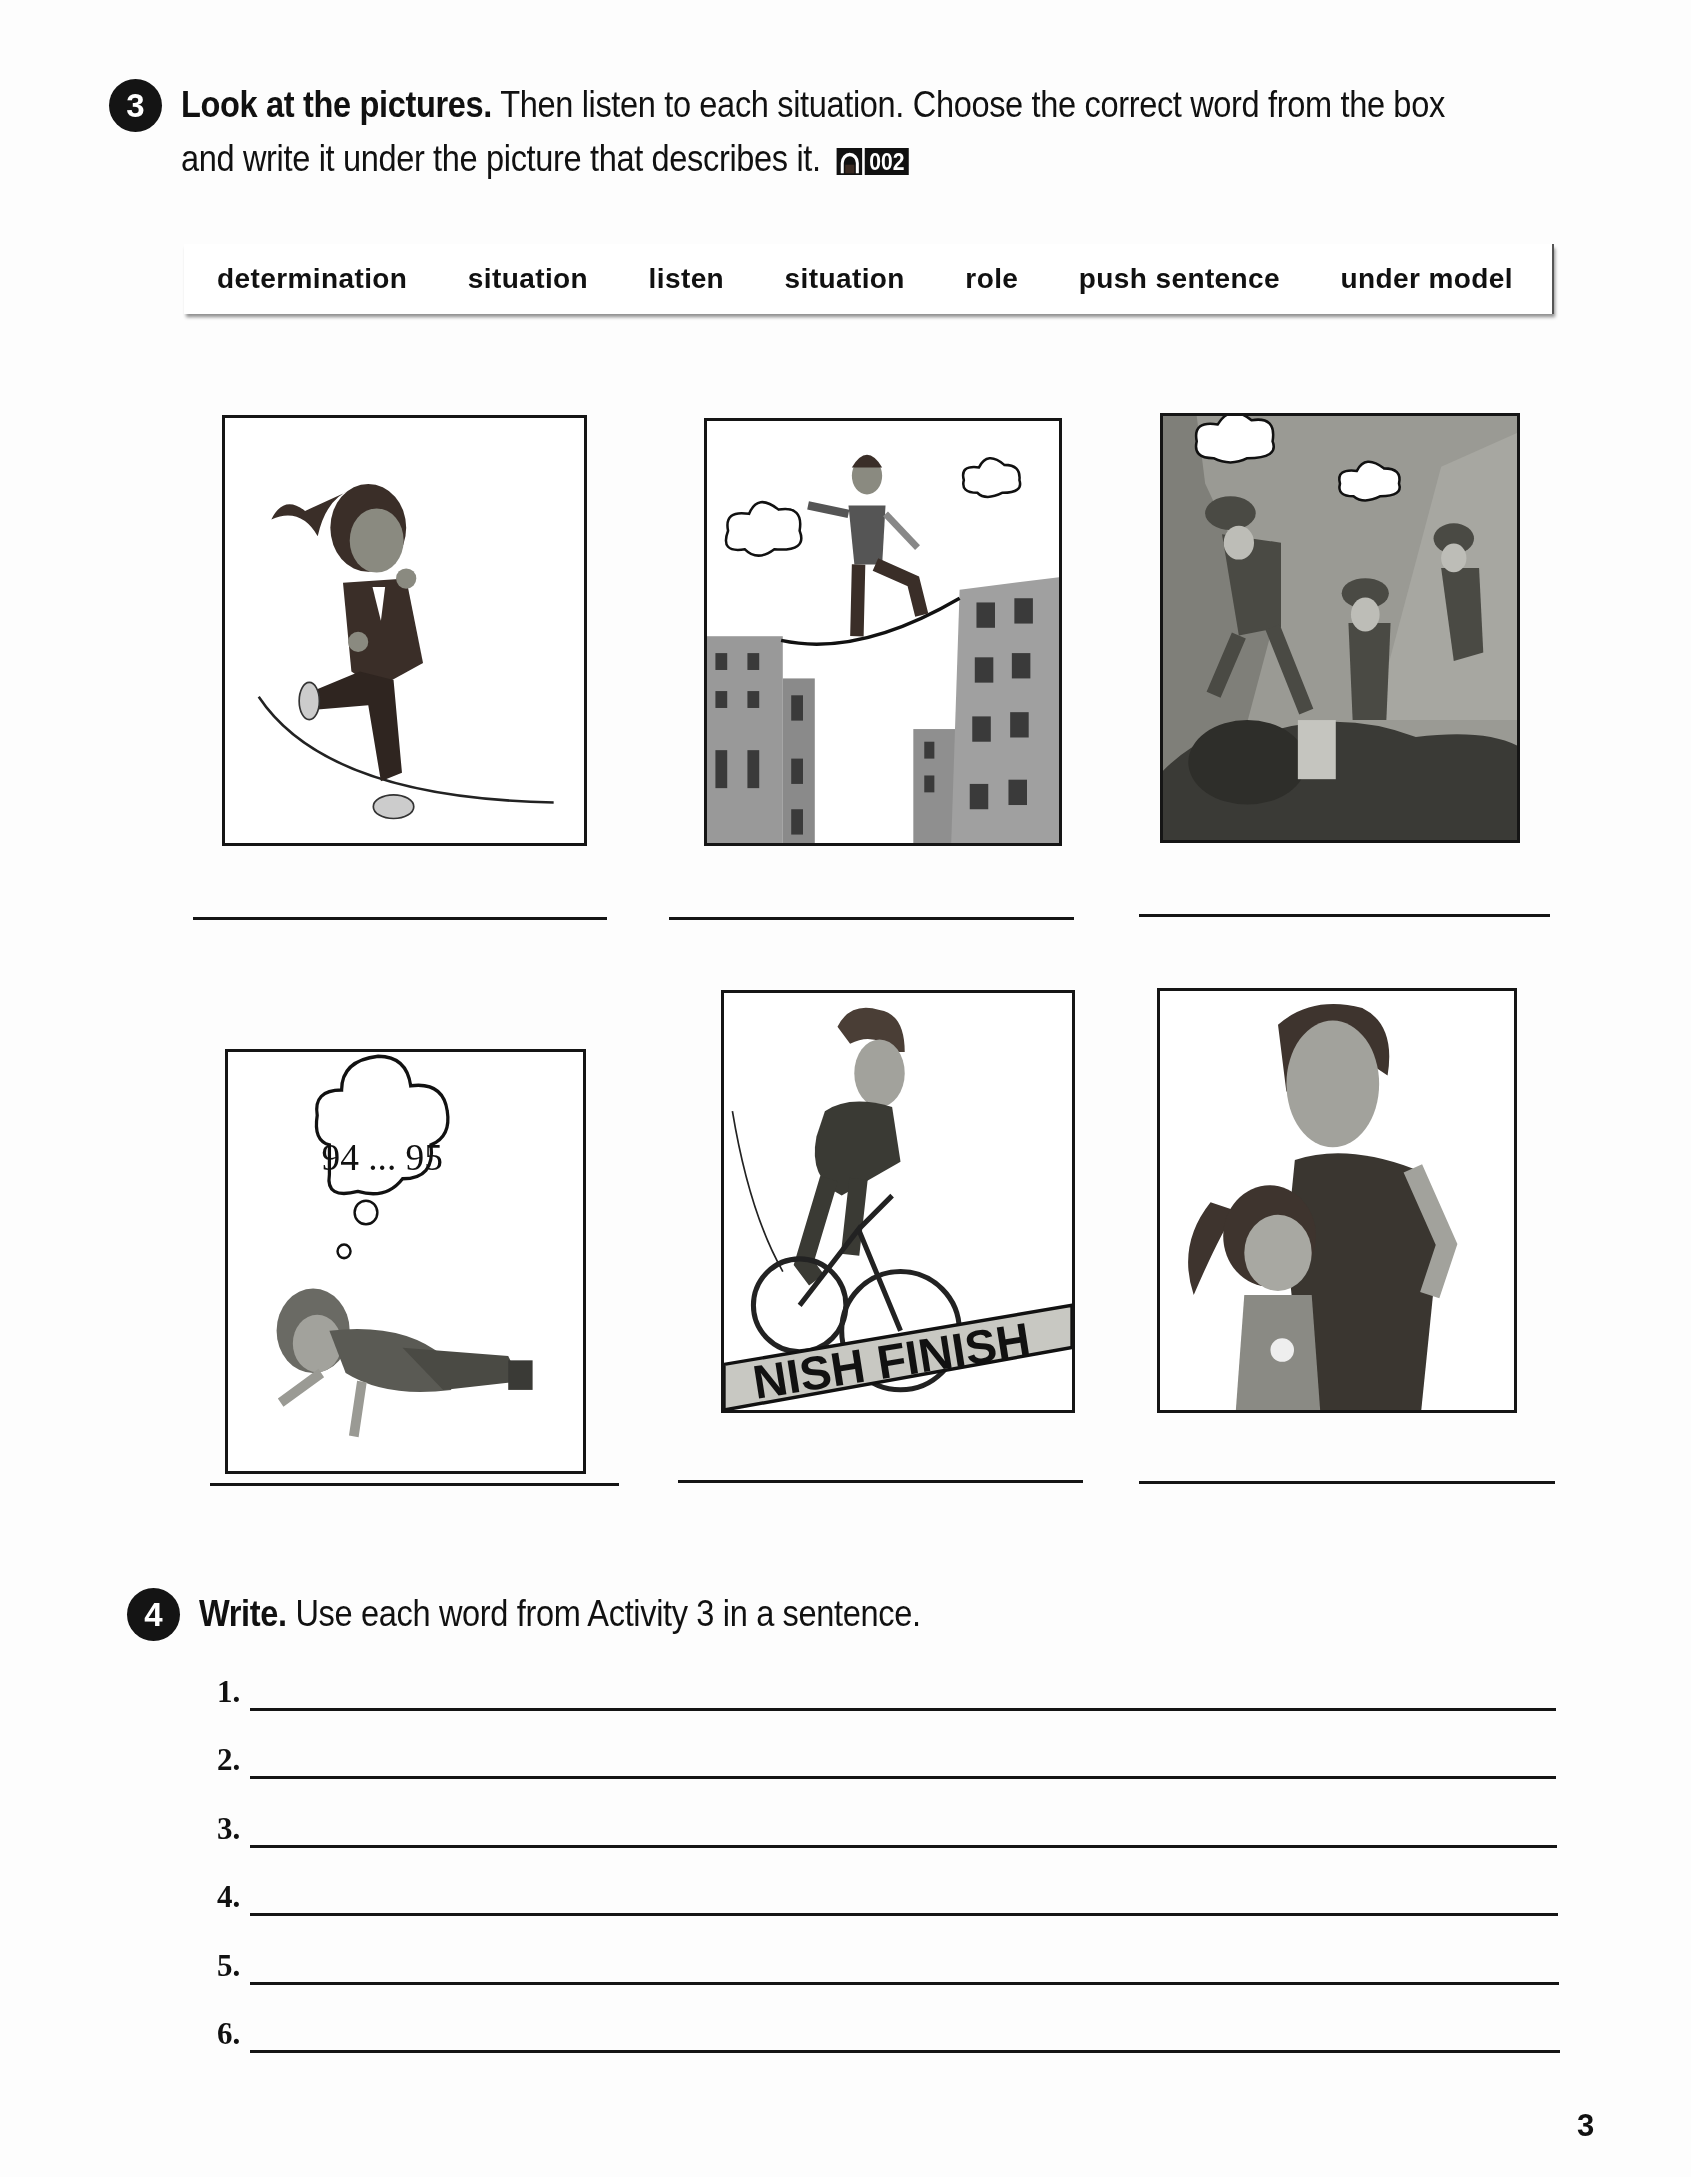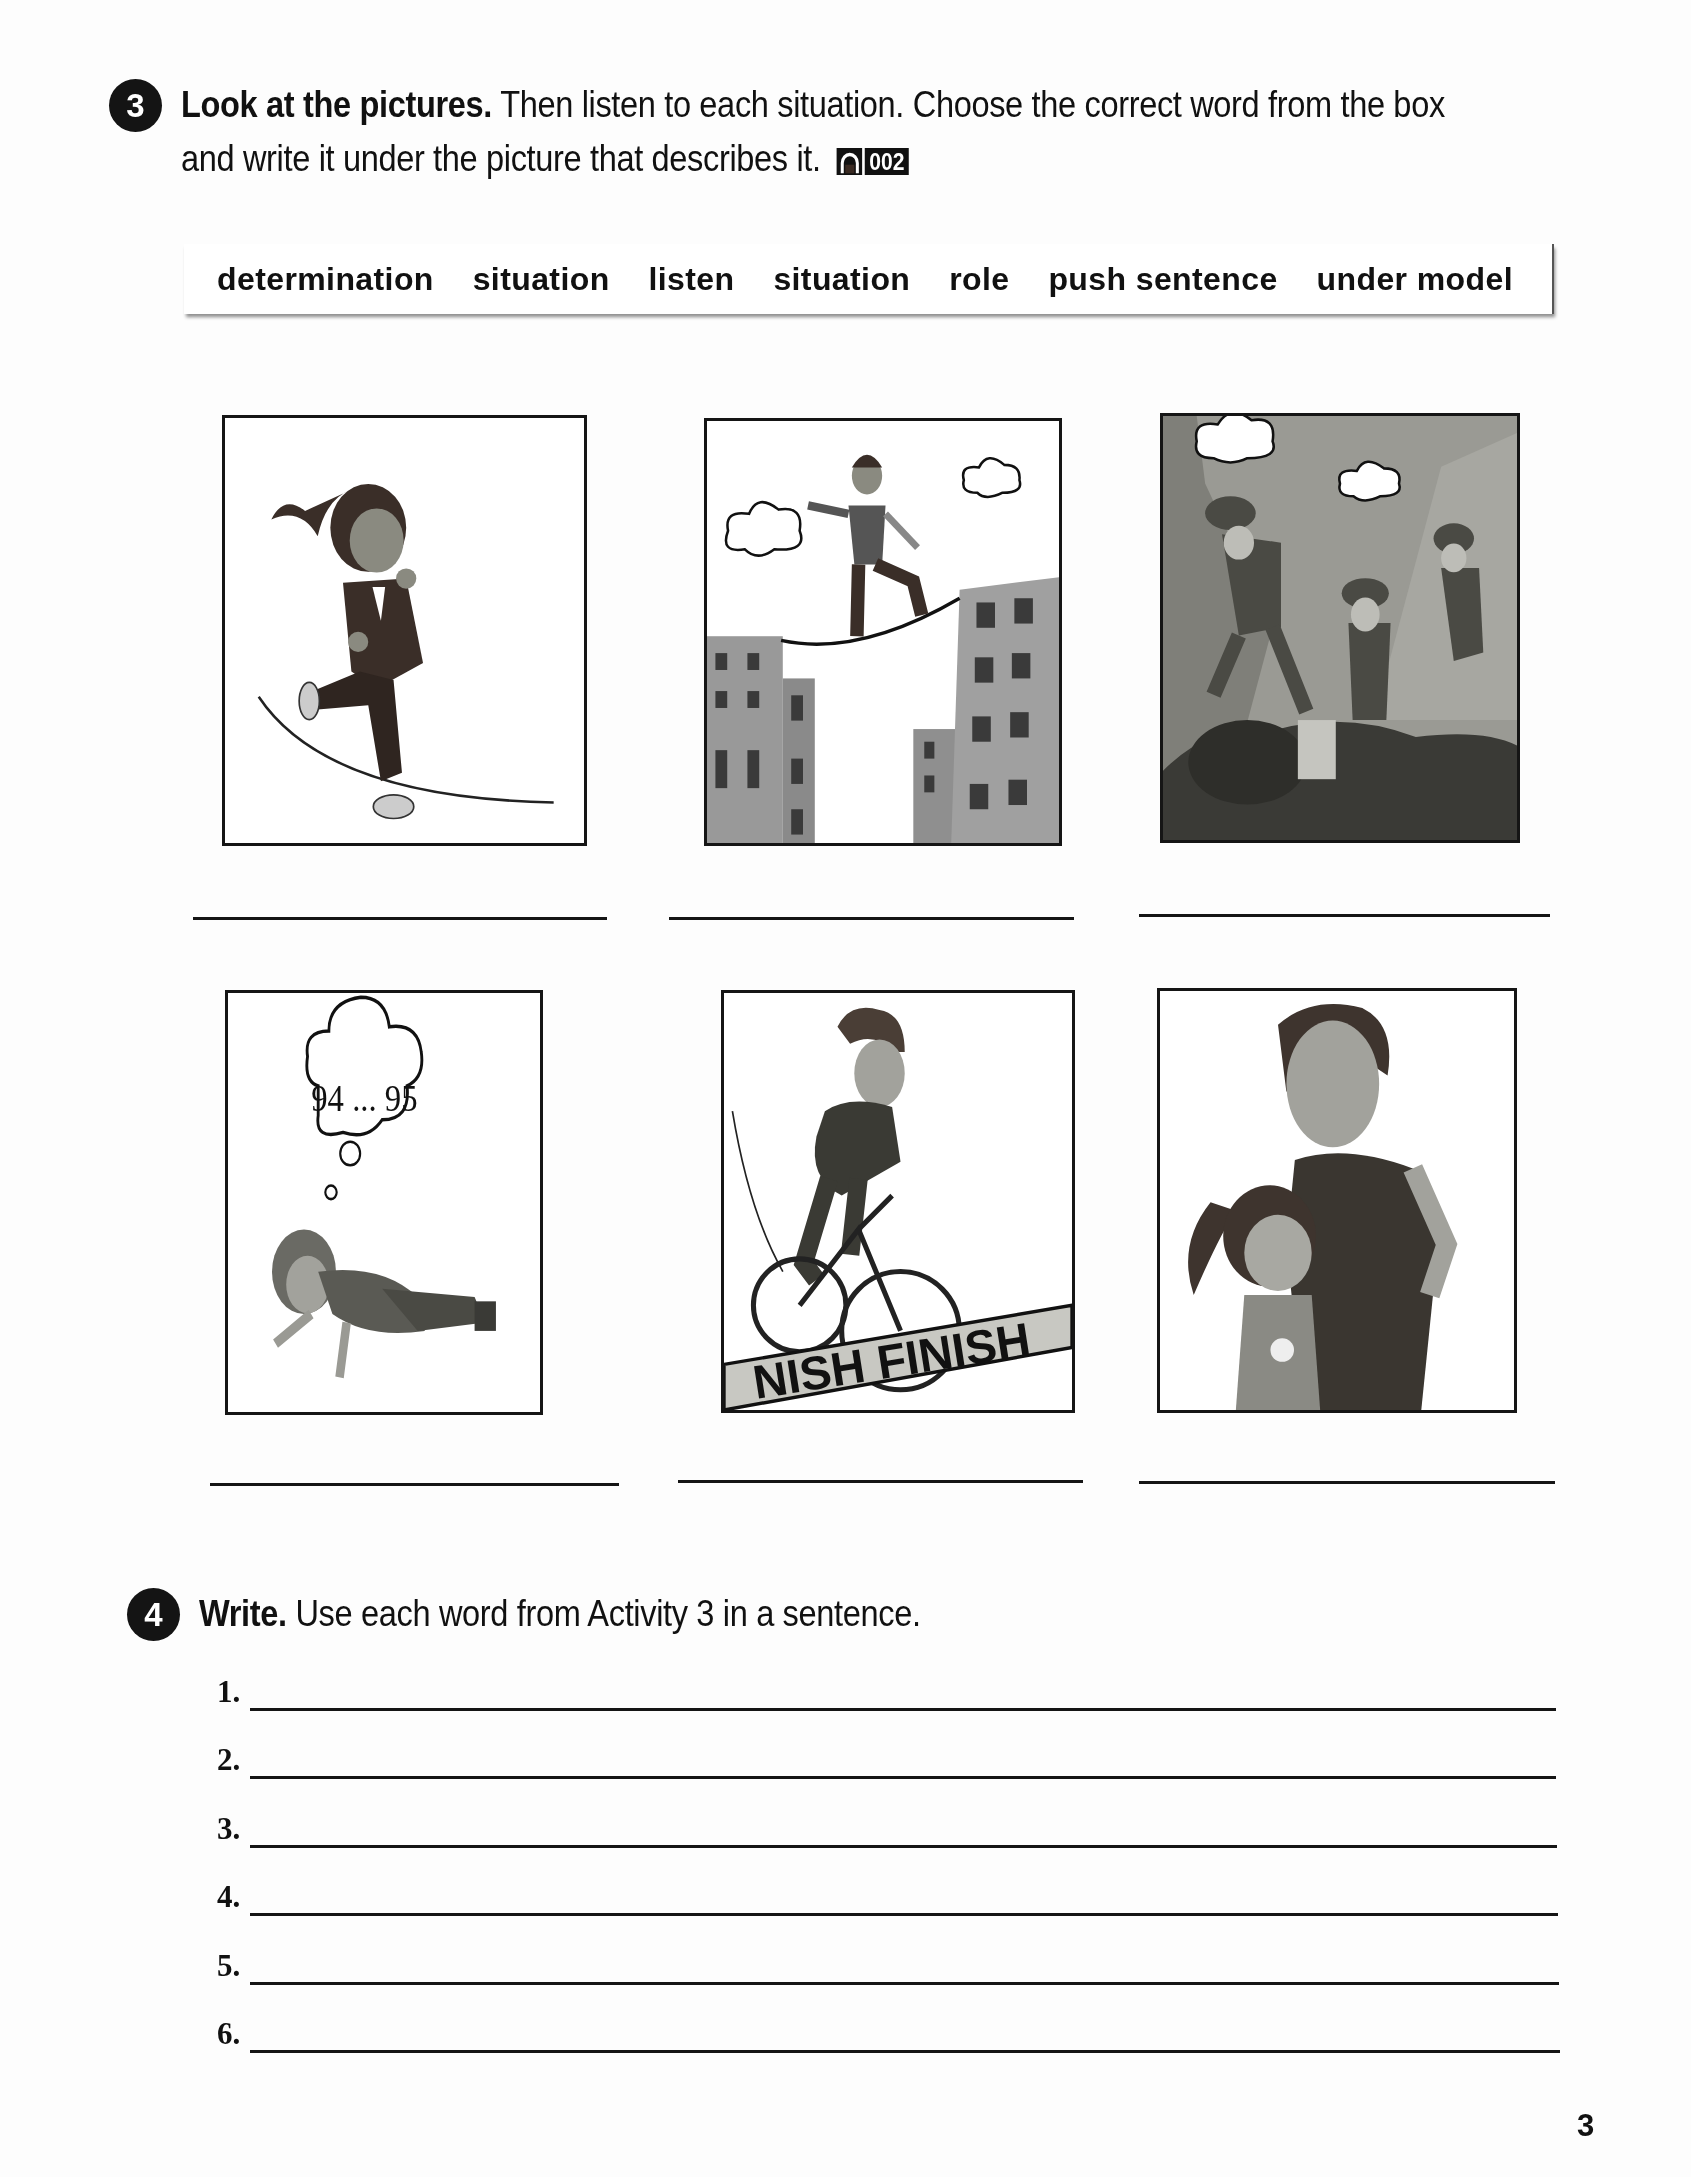--- a/index.html
+++ b/index.html
@@ -26,21 +26,21 @@
   .audio .hp svg { display:block; }
   .audio .num { background:#111; color:#fff; font-weight:bold; font-size:24px; line-height:27px; padding:0 5.1px; letter-spacing:0; }
   .wordbox {
     position:absolute; left:184px; top:244px; width:1370px; height:70px;
     background:#fff; border-right:2.6px solid #555;
     box-shadow: 1.7px 4.3px 3.4px rgba(0,0,0,0.45);
     display:flex; align-items:center; justify-content:space-between;
     padding:0 39px 0 33px; box-sizing:border-box;
   }
   .wordbox span {
-    font-weight:bold; font-size:32px; letter-spacing:0.4px;
+    font-weight:bold; font-size:28px; letter-spacing:0.4px;
     font-family:"Liberation Sans", sans-serif;
   }
   .pic {
     position:absolute; border:3.4px solid #151515; background:#fff; overflow:hidden; box-sizing:border-box;
   }
   .pic svg { width:100%; height:100%; display:block; }
   .ansline { position:absolute; height:3.4px; background:#151515; }
   .wnum {
     position:absolute; font-family:"Liberation Serif", "DejaVu Serif", serif; font-size:31px; font-weight:bold;
   }
@@ -156,21 +156,21 @@
         <ellipse cx="240" cy="235" rx="17" ry="20"></ellipse>
         <ellipse cx="345" cy="168" rx="15" ry="17"></ellipse>
     </g>
   </svg>
 </div>
 
 <div class="ansline" style="left:193px;top:917px;width:414px;"></div>
 <div class="ansline" style="left:669px;top:917px;width:405px;"></div>
 <div class="ansline" style="left:1139px;top:914px;width:411px;"></div>
 
-<div class="pic" style="left:225px;top:990px;width:318px;height:425px;padding-left:12px;">
+<div class="pic" style="left:225px;top:1049px;width:361px;height:425px;padding-left:12px;">
   <svg viewBox="0 0 422 496" preserveAspectRatio="none">
     <path d="M110 110 q-20 -5 -15 -35 q-5 -30 30 -30 q0 -35 45 -40 q35 0 40 35 q40 -5 45 30 q5 30 -20 40 q5 40 -35 40 q-20 25 -55 15 q-40 10 -35 -20 z" fill="#fff" stroke="#111" stroke-width="4"></path>
     <text x="175" y="140" text-anchor="middle" font-family="Liberation Serif, serif" font-size="46" fill="#111">94 ... 95</text>
     <circle cx="155" cy="190" r="14" fill="#fff" stroke="#111" stroke-width="3"></circle>
     <circle cx="128" cy="236" r="8" fill="#fff" stroke="#111" stroke-width="3"></circle>
     <ellipse cx="90" cy="330" rx="45" ry="50" fill="#6a6a64"></ellipse>
     <ellipse cx="95" cy="345" rx="30" ry="34" fill="#a2a29c"></ellipse>
     <path d="M110 330 Q200 320 250 360 L260 400 Q180 410 130 380 Z" fill="#5a5a54"></path>
     <path d="M200 350 L330 360 L345 390 L250 400 Z" fill="#4a4a44"></path>
     <rect x="330" y="365" width="30" height="35" fill="#3a3a36"></rect>

